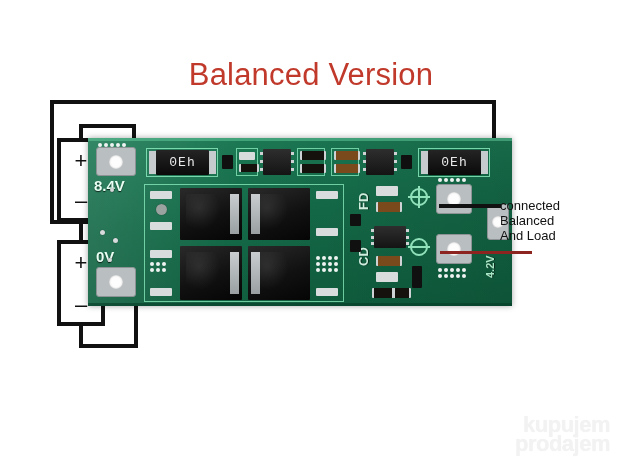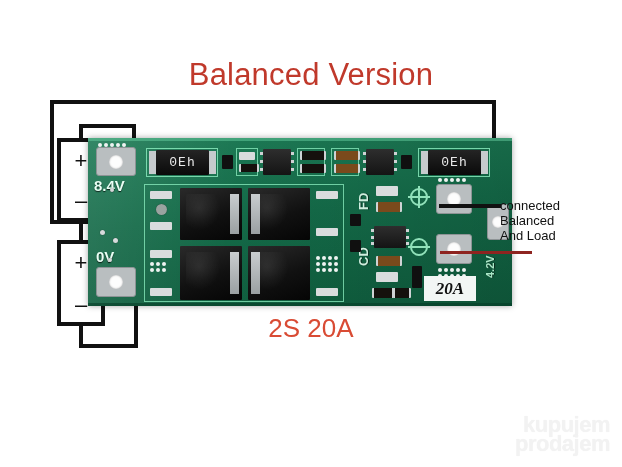--- a/index.html
+++ b/index.html
@@ -408,32 +408,30 @@
         <span></span>
         <span></span>
     </div>
 
     <div class="pad sq" style="left:399px;top:66px;width:22px;height:36px;">
       <i style="width:12px;height:12px;"></i>
     </div>
 
     <div class="rot dim" style="left:396px;top:140px;">4.2V</div>
 
-    <div class="silkbox" style="left:336px;top:138px;width:52px;height:25px;">20A</div>
   </div>
 
   <div class="wire wire-h" style="left:439px;top:204px;width:62px;"></div>
   <div class="redline" style="left:440px;top:251px;width:92px;"></div>
 
   <div class="annot" style="left:500px;top:198px;">
     <div>connected</div>
     <div>Balanced</div>
     <div>And Load</div>
   </div>
 
-  <div class="subtitle">2S 20A</div>
 
   <div class="watermark">
     <div>kupujem</div>
     <div>prodajem</div>
   </div>
 
 </div>
 
 </body></html>

